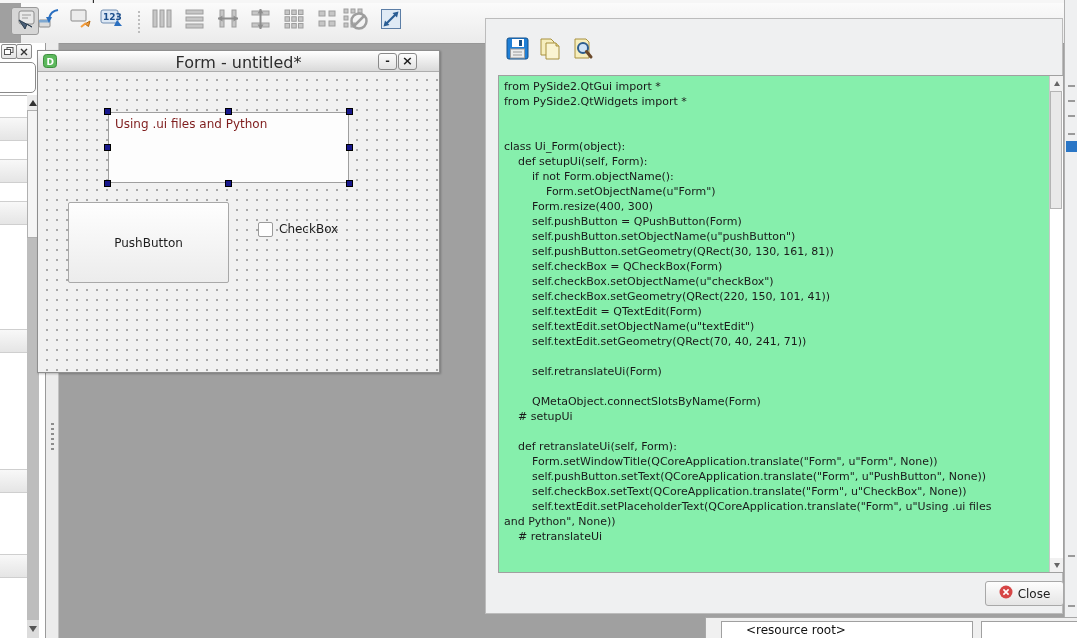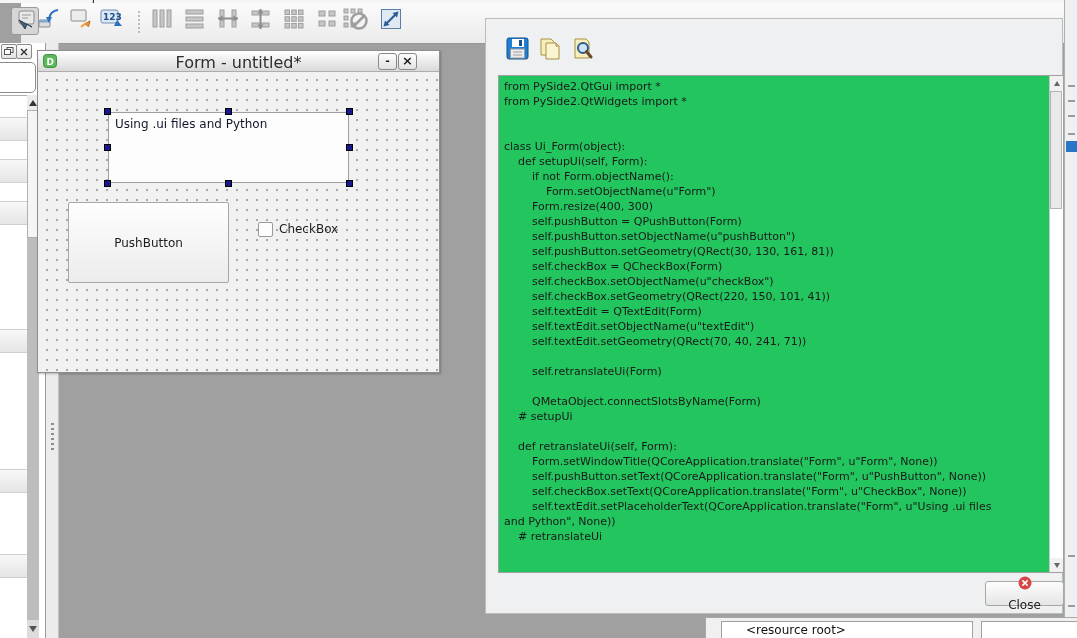--- a/index.html
+++ b/index.html
@@ -49,46 +49,46 @@
   #form-title{position:absolute;left:0;top:2px;width:100%;text-align:center;font-size:16px;color:#2d2d2d;}
   #form-d-icon{position:absolute;left:5px;top:3px;}
   .title-btn{position:absolute;top:2px;width:17px;height:15px;border:1px solid #8a8a8a;border-radius:3px;
              background:linear-gradient(#fdfdfd,#e2e2e2);text-align:center;line-height:13px;font-size:11px;font-weight:bold;}
   #form-min{right:42px;} #form-close{right:22px;font-size:13px;}
   #form-content{position:absolute;left:0;top:21px;width:401px;height:300px;background:#f1f1f1;
     background-image:radial-gradient(circle,#a8a8a8 1px,transparent 1.4px);background-size:10px 10px;background-position:4px 3px;}
 
   #te-widget{position:absolute;left:70px;top:40px;width:241px;height:71px;background:#fdfdfd;
              border:1px solid #9f9f9f;box-sizing:border-box;}
-  #te-placeholder{position:absolute;left:6px;top:4px;color:#0f172a;font-size:12px;text-align:right;}
+  #te-placeholder{position:absolute;left:6px;top:4px;color:#7f1d1d;font-size:12px;text-align:right;}
   .handle{position:absolute;width:7px;height:7px;background:#18188c;border:1px solid #000;box-sizing:border-box;}
 
   #pb-widget{position:absolute;left:30px;top:130px;width:161px;height:81px;
              background:linear-gradient(#fefefe,#ececec);border:1px solid #a8a8a8;border-radius:2px;
              display:flex;align-items:center;justify-content:center;font-size:12px;color:#1c1c1c;box-sizing:border-box;}
   #cb-widget{position:absolute;left:220px;top:150px;width:101px;height:41px;display:flex;align-items:flex-start;}
   #cb-box{width:13px;height:13px;background:#fdfdfd;border:1px solid #9a9a9a;border-radius:2px;margin-right:6px;}
 
   
   #code-dialog{left:485px;top:18px;width:578px;height:596px;background:#eff0f1;border:1px solid #bcbcbc;box-sizing:border-box;}
   .dlg-btn{position:absolute;top:18px;width:26px;height:26px;display:flex;align-items:center;justify-content:center;}
-  #code-box{position:absolute;left:12px;top:56px;width:566px;height:498px;background:#22c55e;
+  #code-box{position:absolute;left:12px;top:56px;width:566px;height:498px;background:#86efac;
             border:1px solid #a0a0a0;box-sizing:border-box;overflow:hidden;}
   #code-text{position:absolute;left:0;top:3px;width:548px;padding-left:5px;}
   .code-line{white-space:pre;height:15px;line-height:15px;font-size:11px;color:#1a1a1a;
              font-family:"DejaVu Sans","Liberation Sans",sans-serif;}
   #code-scrollbar{position:absolute;right:0;top:0;width:13px;height:496px;background:#ffffff;border-left:1px solid #c8c8c8;}
   #cs-up{position:absolute;top:0;left:0;width:13px;height:15px;background:#f1f1f1;display:flex;align-items:center;justify-content:center;}
   #cs-up .tri-up{border-bottom-color:#666;border-left-width:3.5px;border-right-width:3.5px;border-bottom-width:5px;}
   #cs-thumb{position:absolute;left:0;top:15px;width:12px;height:118px;background:#e9e9e9;border:1px solid #b4b4b4;box-sizing:border-box;}
   #cs-down{position:absolute;bottom:0;left:0;width:13px;height:14px;background:#f1f1f1;display:flex;align-items:center;justify-content:center;}
   #cs-down .tri-down{border-top-color:#666;border-left-width:3.5px;border-right-width:3.5px;border-top-width:5px;}
   #close-btn{position:absolute;left:499px;top:562px;width:79px;height:25px;border:1px solid #a8a8a8;border-radius:3px;
              background:linear-gradient(#fdfdfd,#e5e5e5);display:flex;align-items:center;justify-content:center;gap:5px;
-             font-size:12px;color:#202020;box-sizing:border-box;flex-direction:column;}
+             font-size:12px;color:#202020;box-sizing:border-box;}
 
   
   #right-sliver{left:1064px;top:0;width:13px;height:638px;background:#eff0f1;border-left:1px solid #b0b0b0;}
   .tick{position:absolute;left:3px;width:7px;height:2px;background:#9a9a9a;}
   #blue-frag{position:absolute;left:1px;top:141px;width:12px;height:11px;background:#2a76c6;}
 
   
   #resource-browser{left:705px;top:617px;width:372px;height:21px;background:#f0f0f0;
                     border-top:1px solid #a8a8a8;border-left:1px solid #a8a8a8;}
   .res-box{position:absolute;top:3px;height:26px;background:#fff;border:1px solid #a0a0a0;box-sizing:border-box;}

